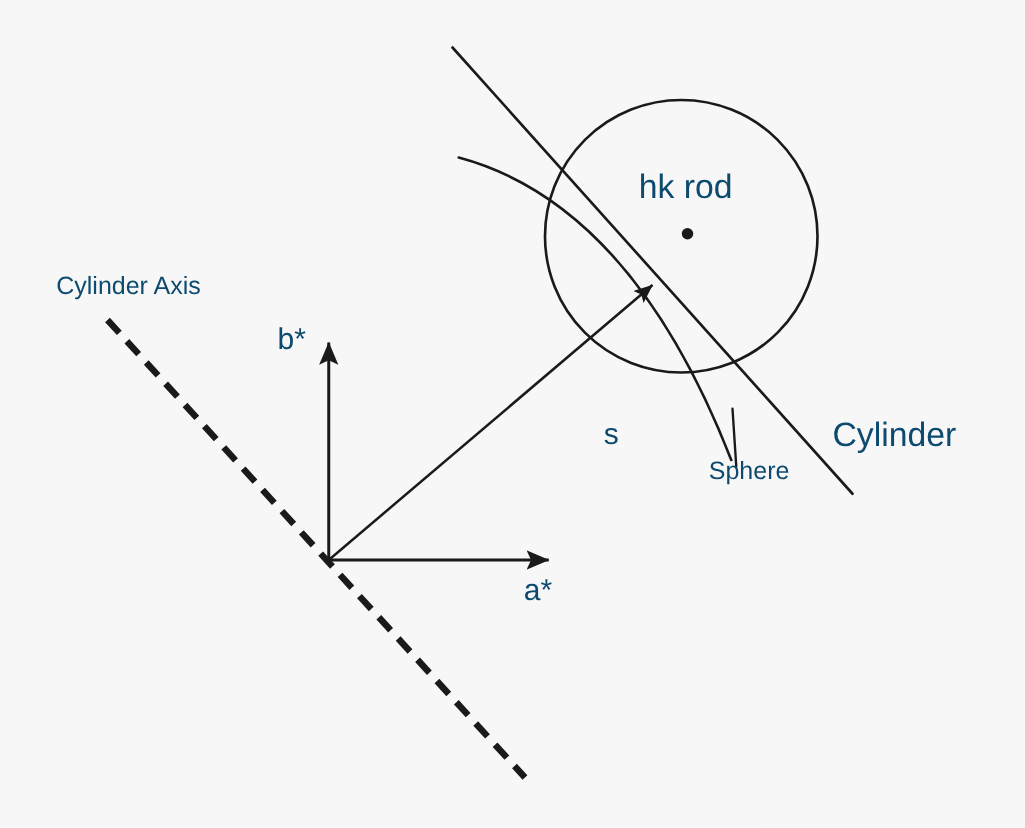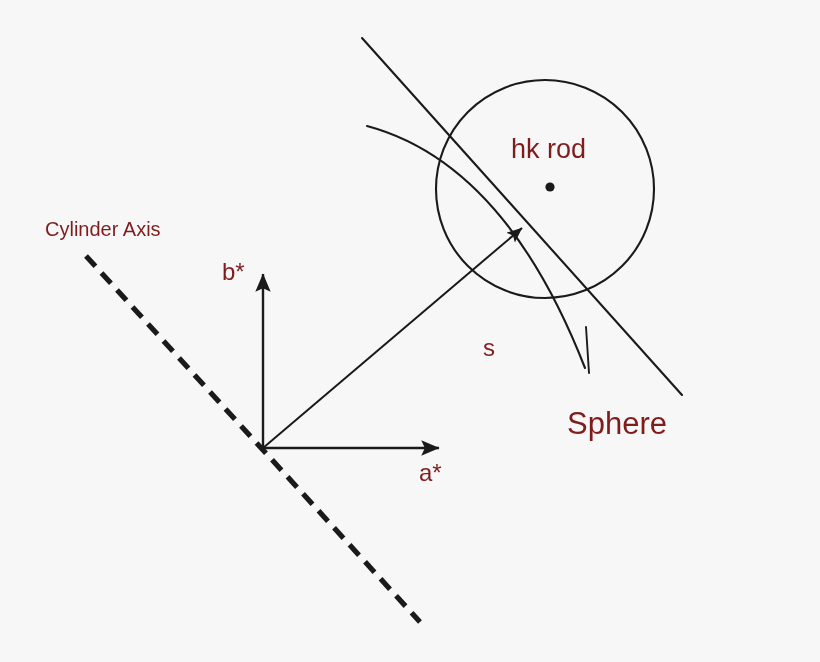--- a/index.html
+++ b/index.html
@@ -18,29 +18,29 @@
   #diagram-svg {
     position: absolute;
     left: 0;
     top: 0;
     width: 820px;
     height: 662px;
     display: block;
   }
   .lbl {
     position: absolute;
-    color: #7f1d1d;
+    color: #0c4a6e;
     white-space: nowrap;
     line-height: 1;
     font-family: "Liberation Sans", sans-serif;
   }
   .lbl-cylinder-axis { font-size: 20px; left: 45px;  top: 219px; }
   .lbl-hk-rod        { font-size: 27px; left: 511px; top: 136px; }
   .lbl-cylinder      { font-size: 27px; left: 666px; top: 335px; }
-  .lbl-sphere        { font-size: 31px; left: 567px; top: 408px; }
+  .lbl-sphere        { font-size: 20px; left: 567px; top: 367px; }
   .lbl-bstar         { font-size: 24px; left: 222px; top: 260px; }
   .lbl-astar         { font-size: 24px; left: 419px; top: 461px; }
   .lbl-s             { font-size: 24px; left: 483px; top: 336px; }
 </style>
 </head>
 <body>
 
 <div id="diagram-root">
 
   <svg id="diagram-svg" viewBox="0 0 820 662">
@@ -67,20 +67,21 @@
     <line x1="86" y1="256" x2="420" y2="622" stroke="#1a1a1a" stroke-width="5.2" stroke-dasharray="14 9" stroke-linecap="butt"></line>
 
     <line x1="586" y1="327" x2="589" y2="373" stroke="#1a1a1a" stroke-width="1.9" stroke-linecap="round"></line>
 
   </svg>
 
   <div class="lbl lbl-cylinder-axis">Cylinder Axis</div>
 
   <div class="lbl lbl-hk-rod">hk rod</div>
 
+  <div class="lbl lbl-cylinder">Cylinder</div>
 
   <div class="lbl lbl-sphere">Sphere</div>
 
   <div class="lbl lbl-bstar">b*</div>
 
   <div class="lbl lbl-astar">a*</div>
 
   <div class="lbl lbl-s">s</div>
 
 </div>

